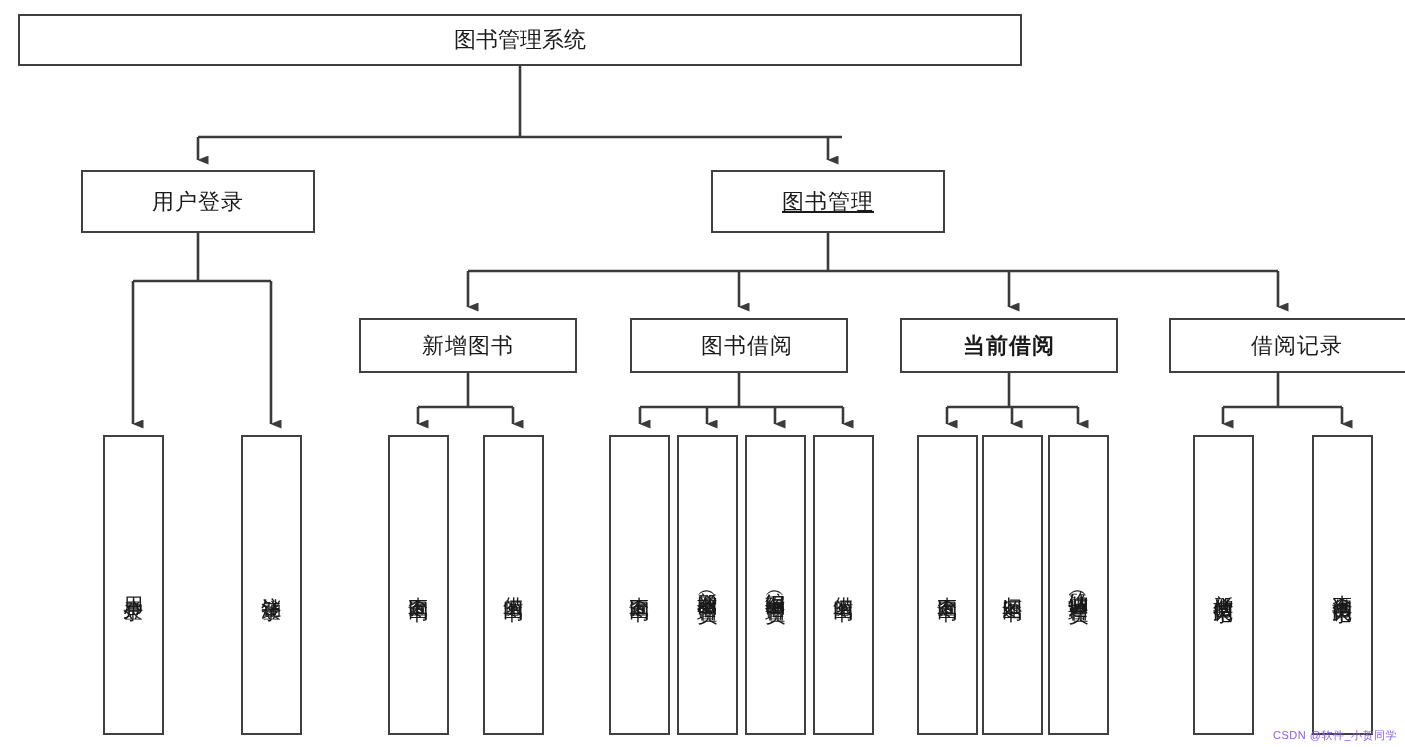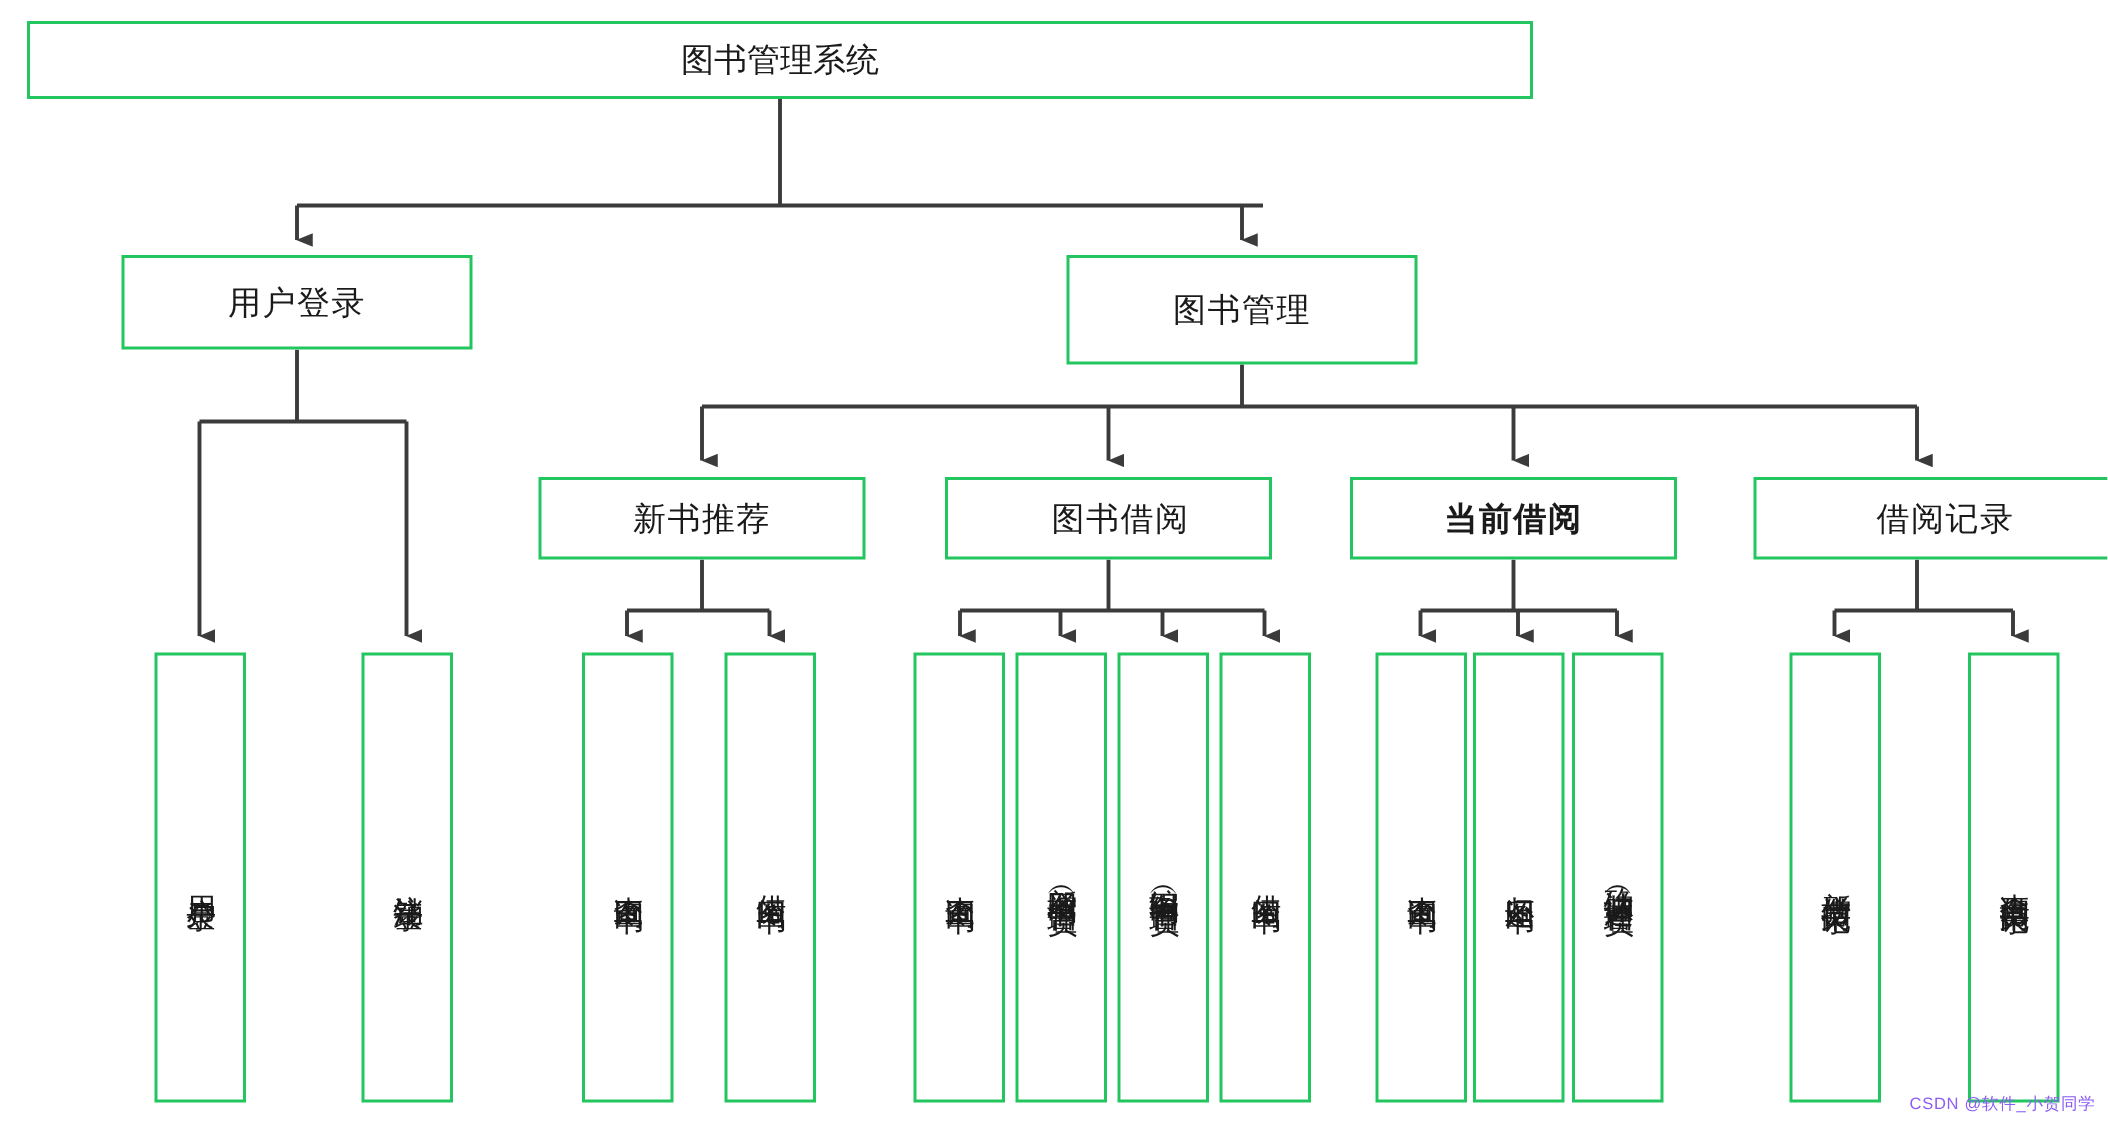--- a/index.html
+++ b/index.html
@@ -1,19 +1,19 @@
 <!DOCTYPE html>
 <html><head>
 <meta charset="utf-8">
 <style>
   html,body{margin:0;padding:0;background:#ffffff;}
   body{font-family:"Liberation Sans","DejaVu Sans",sans-serif;}
   #stage{position:relative;width:1405px;height:747px;background:#ffffff;overflow:hidden;}
   svg.wires{position:absolute;left:0;top:0;width:1405px;height:747px;}
-  .node{position:absolute;box-sizing:border-box;background:#ffffff;border:2px solid #22c55e;
+  .node{position:absolute;box-sizing:border-box;background:#ffffff;border:2px solid #404040;
         display:flex;align-items:center;justify-content:center;color:#1a1a1a;}
   .node.h{font-size:22px;letter-spacing:1px;}
   .node.root{font-size:22px;}
   .node.leaf{font-size:20px;line-height:1.12;}
   .vtxt{writing-mode:vertical-rl;text-orientation:upright;letter-spacing:2px;
         white-space:pre-line;text-align:center;display:block;}
   .wm{position:absolute;right:8px;bottom:4px;font-size:11px;color:#8b5cf6;letter-spacing:.5px;
       white-space:nowrap;}
 </style>
 </head>
@@ -71,26 +71,26 @@
     </g>
   </svg>
 
   <div class="node root" style="left:18px;top:14px;width:1004px;height:52px;">
     <span>图书管理系统</span>
   </div>
 
   <div class="node h" style="left:81px;top:170px;width:234px;height:63px;">
     <span>用户登录</span>
   </div>
-  <div class="node h" style="left:711px;top:170px;width:234px;height:73px;">
+  <div class="node h" style="left:711px;top:170px;width:234px;height:63px;text-decoration:underline;">
     <span>图书管理</span>
   </div>
 
   <div class="node h" style="left:359px;top:318px;width:218px;height:55px;">
-    <span>新书推荐</span>
+    <span>新增图书</span>
   </div>
   <div class="node h" style="left:630px;top:318px;width:218px;height:55px;padding-left:16px;">
     <span>图书借阅</span>
   </div>
   <div class="node h" style="left:900px;top:318px;width:218px;height:55px;font-weight:bold;">
     <span>当前借阅</span>
   </div>
   <div class="node h" style="left:1169px;top:318px;width:256px;height:55px;">
     <span>借阅记录</span>
   </div>

